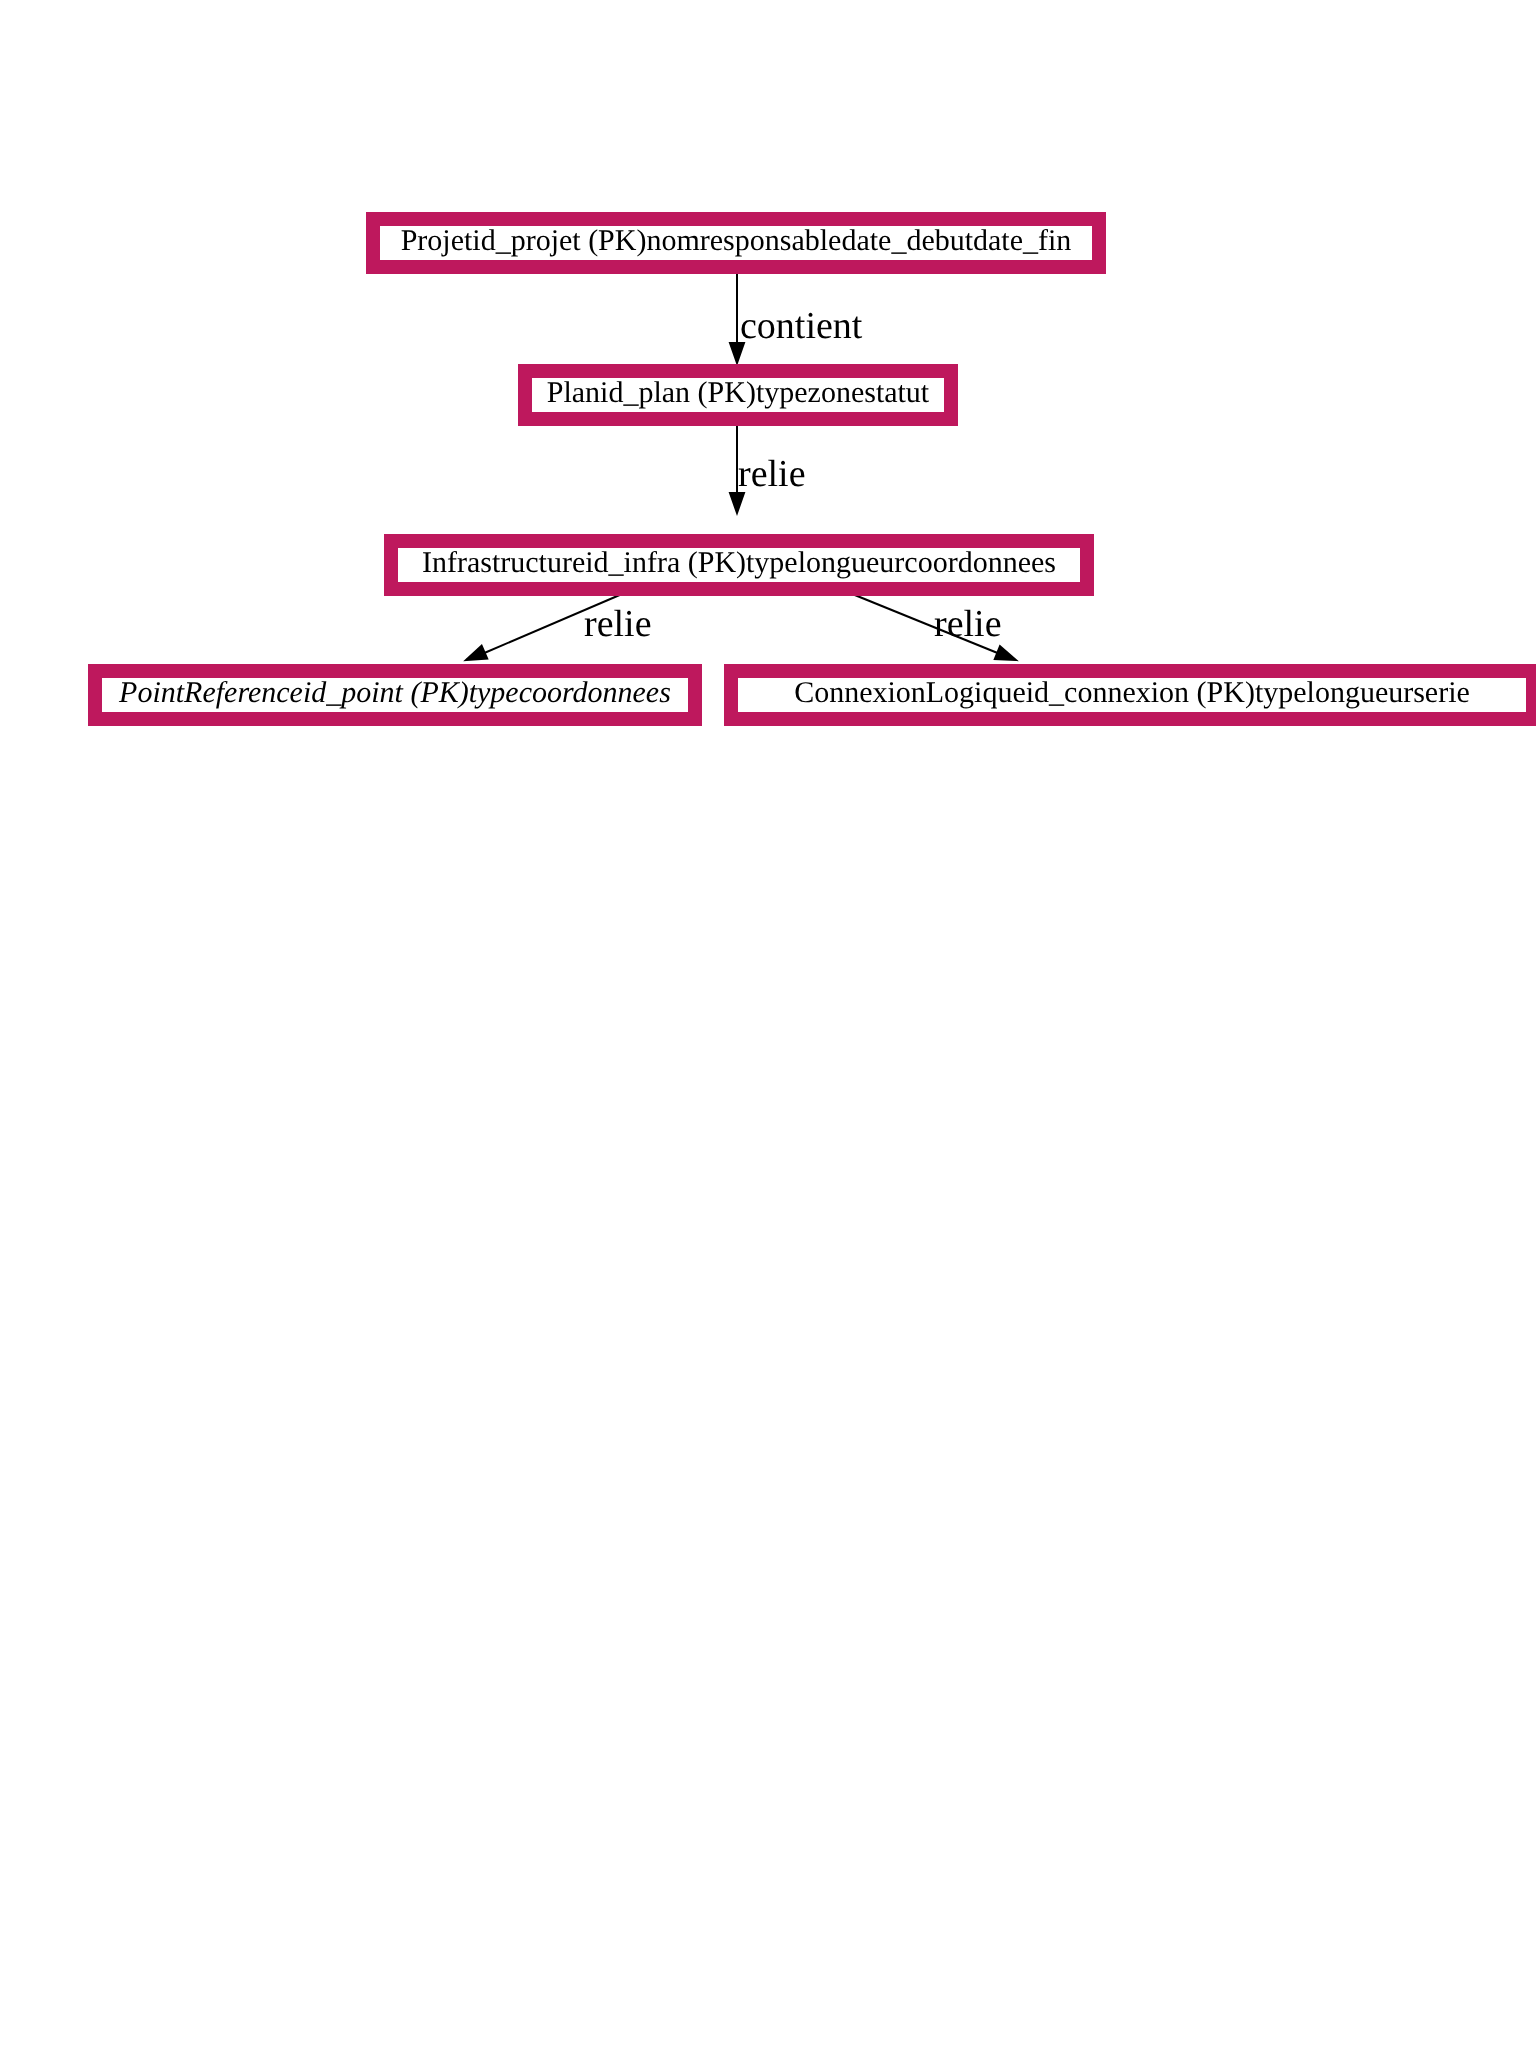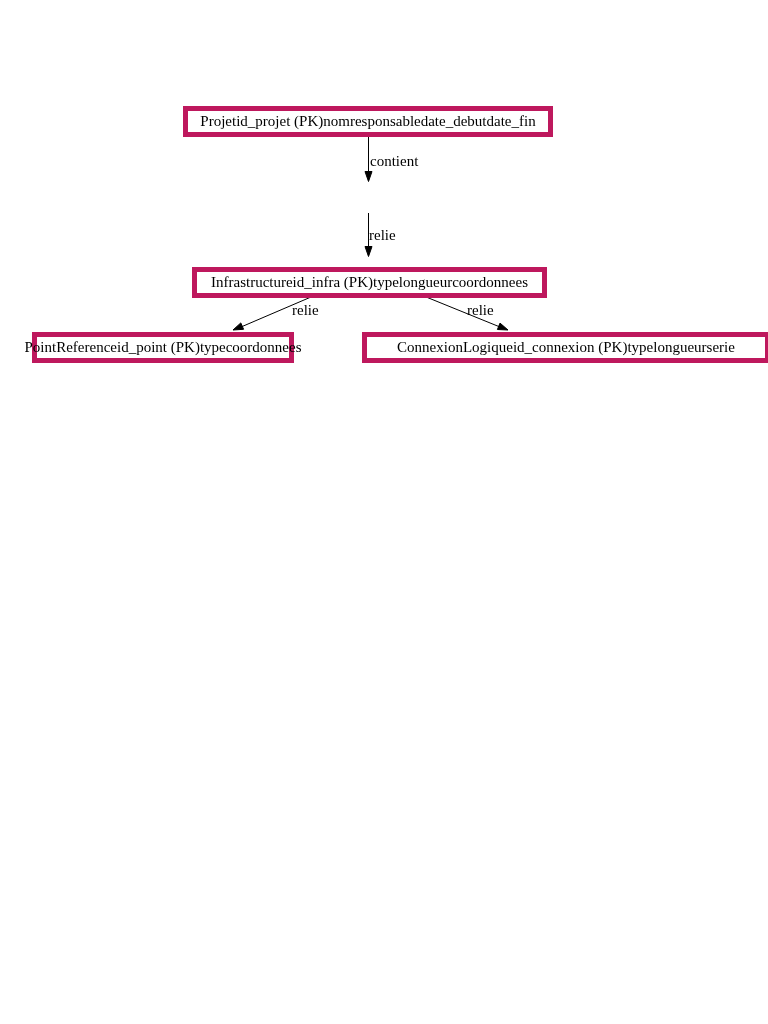--- a/index.html
+++ b/index.html
@@ -30,37 +30,37 @@
   }
   .edge-arrowhead {
     fill: #000000;
     stroke: #000000;
     stroke-width: 1;
     stroke-linejoin: miter;
   }
   .node {
     position: absolute;
     box-sizing: border-box;
-    border: 5px solid #be185d;
+    border: 7px solid #be185d;
     background: #ffffff;
     display: flex;
     align-items: center;
     justify-content: center;
     font-size: 15px;
     line-height: 1;
     white-space: nowrap;
   }
   .n0 { left: 183px; top: 106px; width: 370px; height: 31px; }
   .n1 { left: 259px; top: 182px; width: 220px; height: 31px; }
   .n2 { left: 192px; top: 257px; width: 355px; height: 31px; margin-top: 10px; }
-  .n3 { left: 32px;  top: 332px; width: 262px; height: 31px; }
+  .n3 { left: 44px;  top: 332px; width: 307px; height: 31px; font-style: italic; }
   .n4 { left: 362px; top: 332px; width: 408px; height: 31px; }
   .edge-label {
     position: absolute;
-    font-size: 15px;
+    font-size: 19px;
     line-height: 1;
     white-space: nowrap;
   }
   .l0 { left: 370px; top: 154px; }
   .l1 { left: 369px; top: 228px; }
   .l2 { left: 292px; top: 303px; }
   .l3 { left: 467px; top: 303px; }
 </style>
 </head>
 <body>
@@ -85,20 +85,21 @@
     </g>
 
     <g>
       <line class="edge-line" x1="404" y1="288" x2="500" y2="327"></line>
       <polygon class="edge-arrowhead" points="508,330 497.4,329.5 500,323.1"></polygon>
     </g>
   </svg>
 
   <div class="node n0">Projetid_projet (PK)nomresponsabledate_debutdate_fin</div>
 
+  <div class="node n1">Planid_plan (PK)typezonestatut</div>
 
   <div class="node n2">Infrastructureid_infra (PK)typelongueurcoordonnees</div>
 
   <div class="node n3">PointReferenceid_point (PK)typecoordonnees</div>
 
   <div class="node n4">ConnexionLogiqueid_connexion (PK)typelongueurserie</div>
 
   <span class="edge-label l0">contient</span>
 
   <span class="edge-label l1">relie</span>

